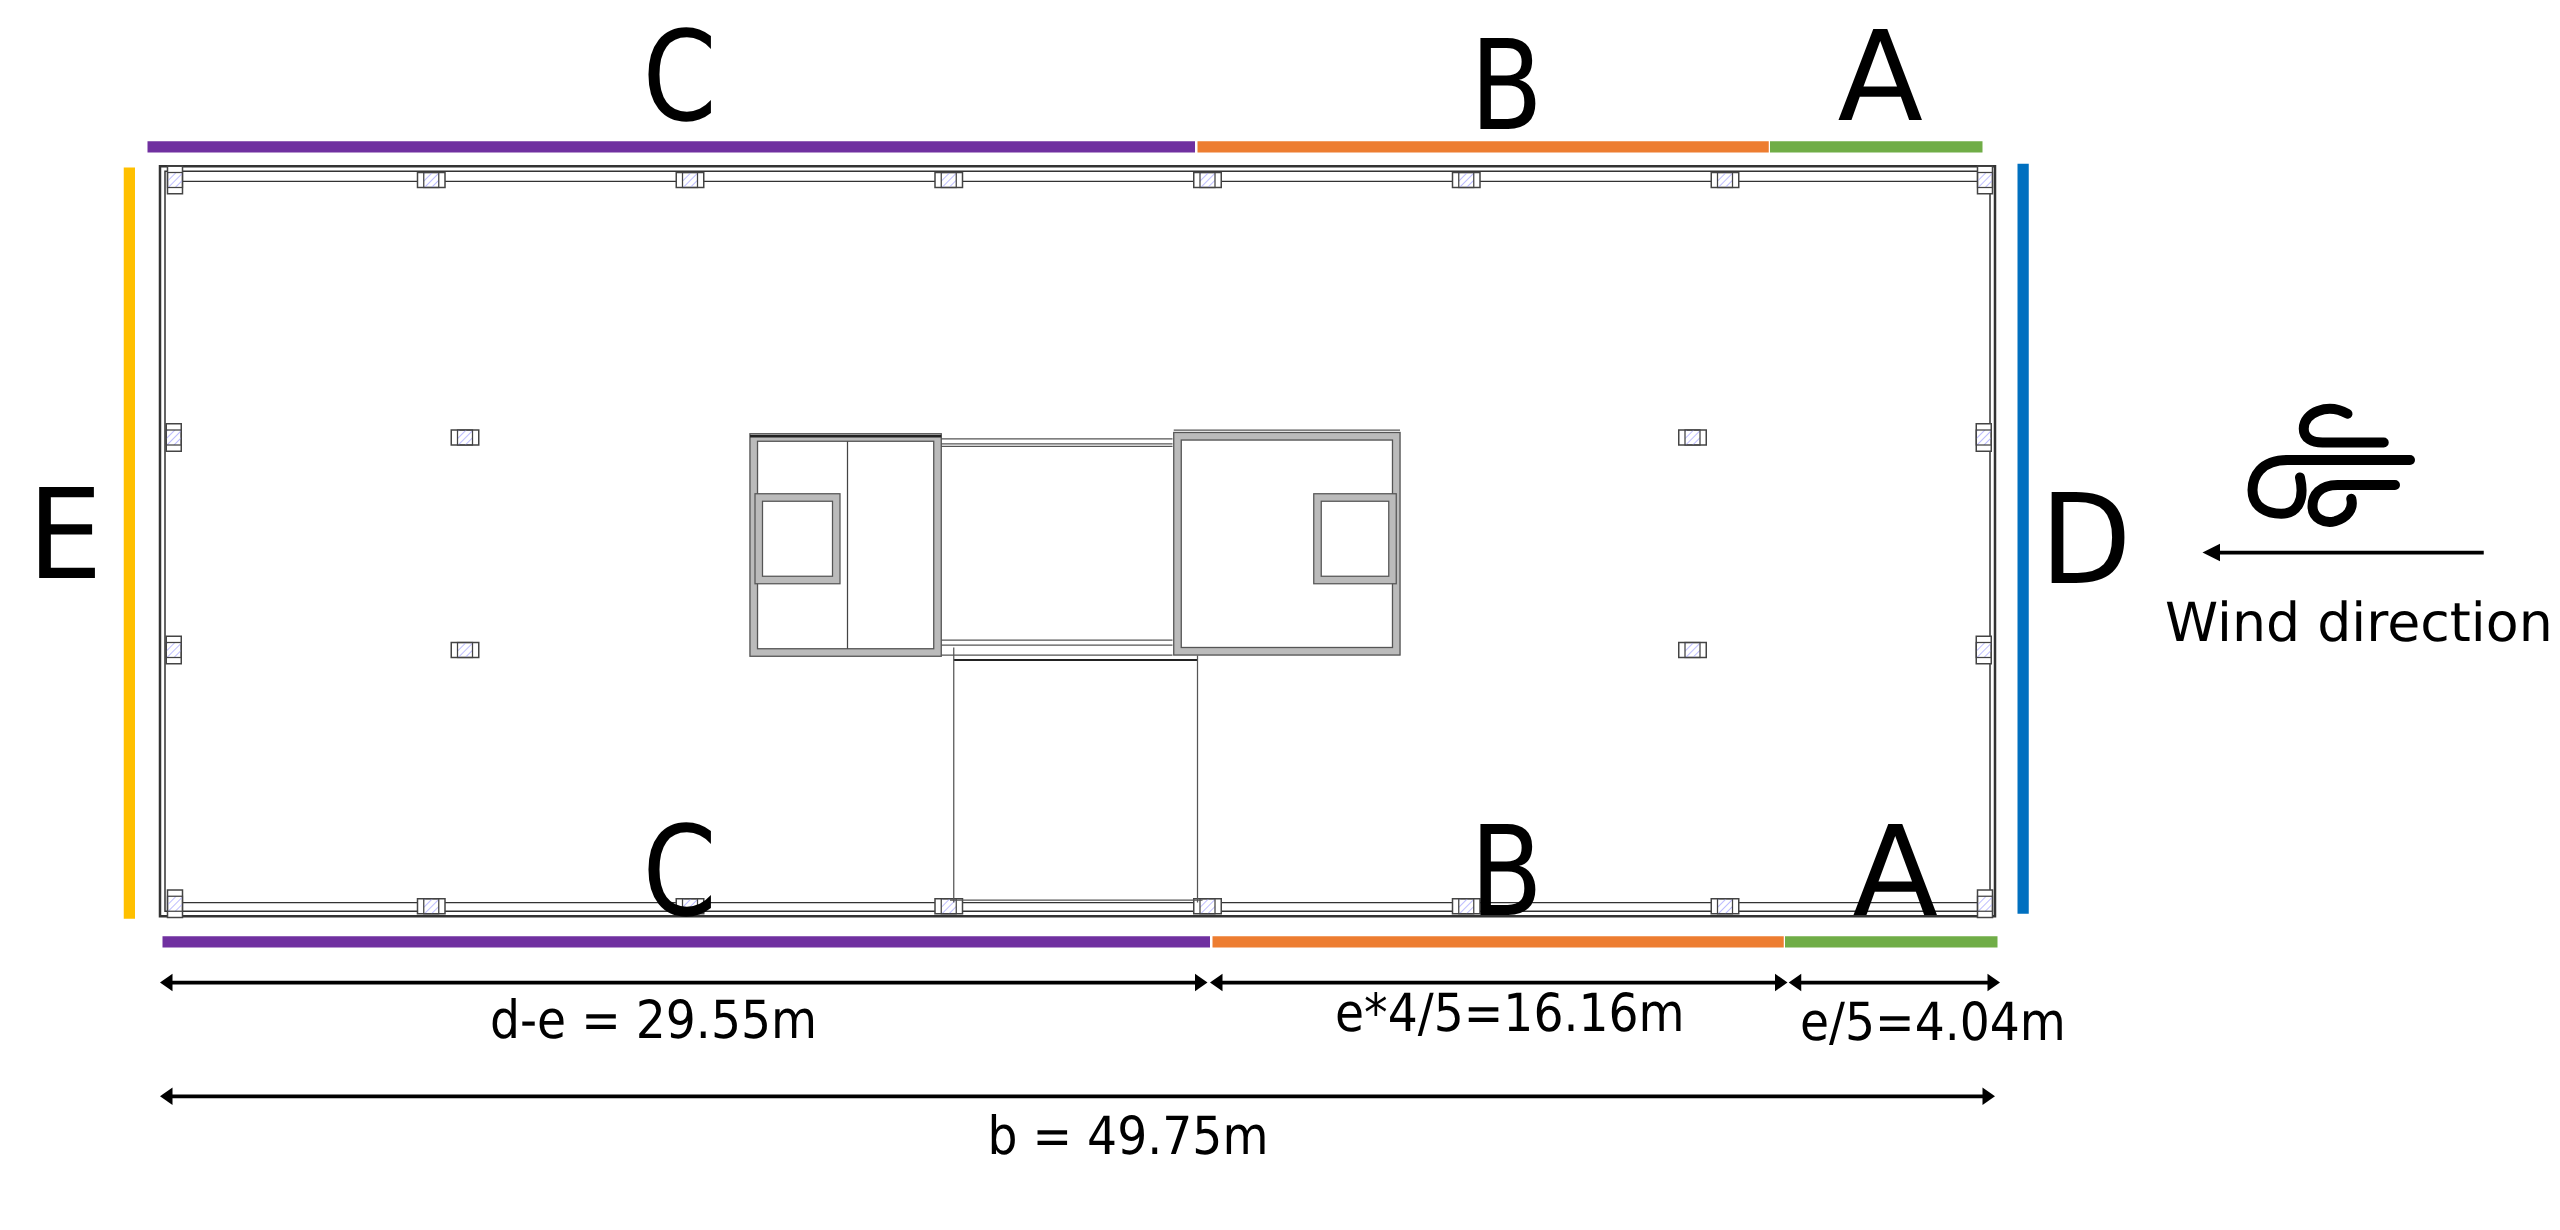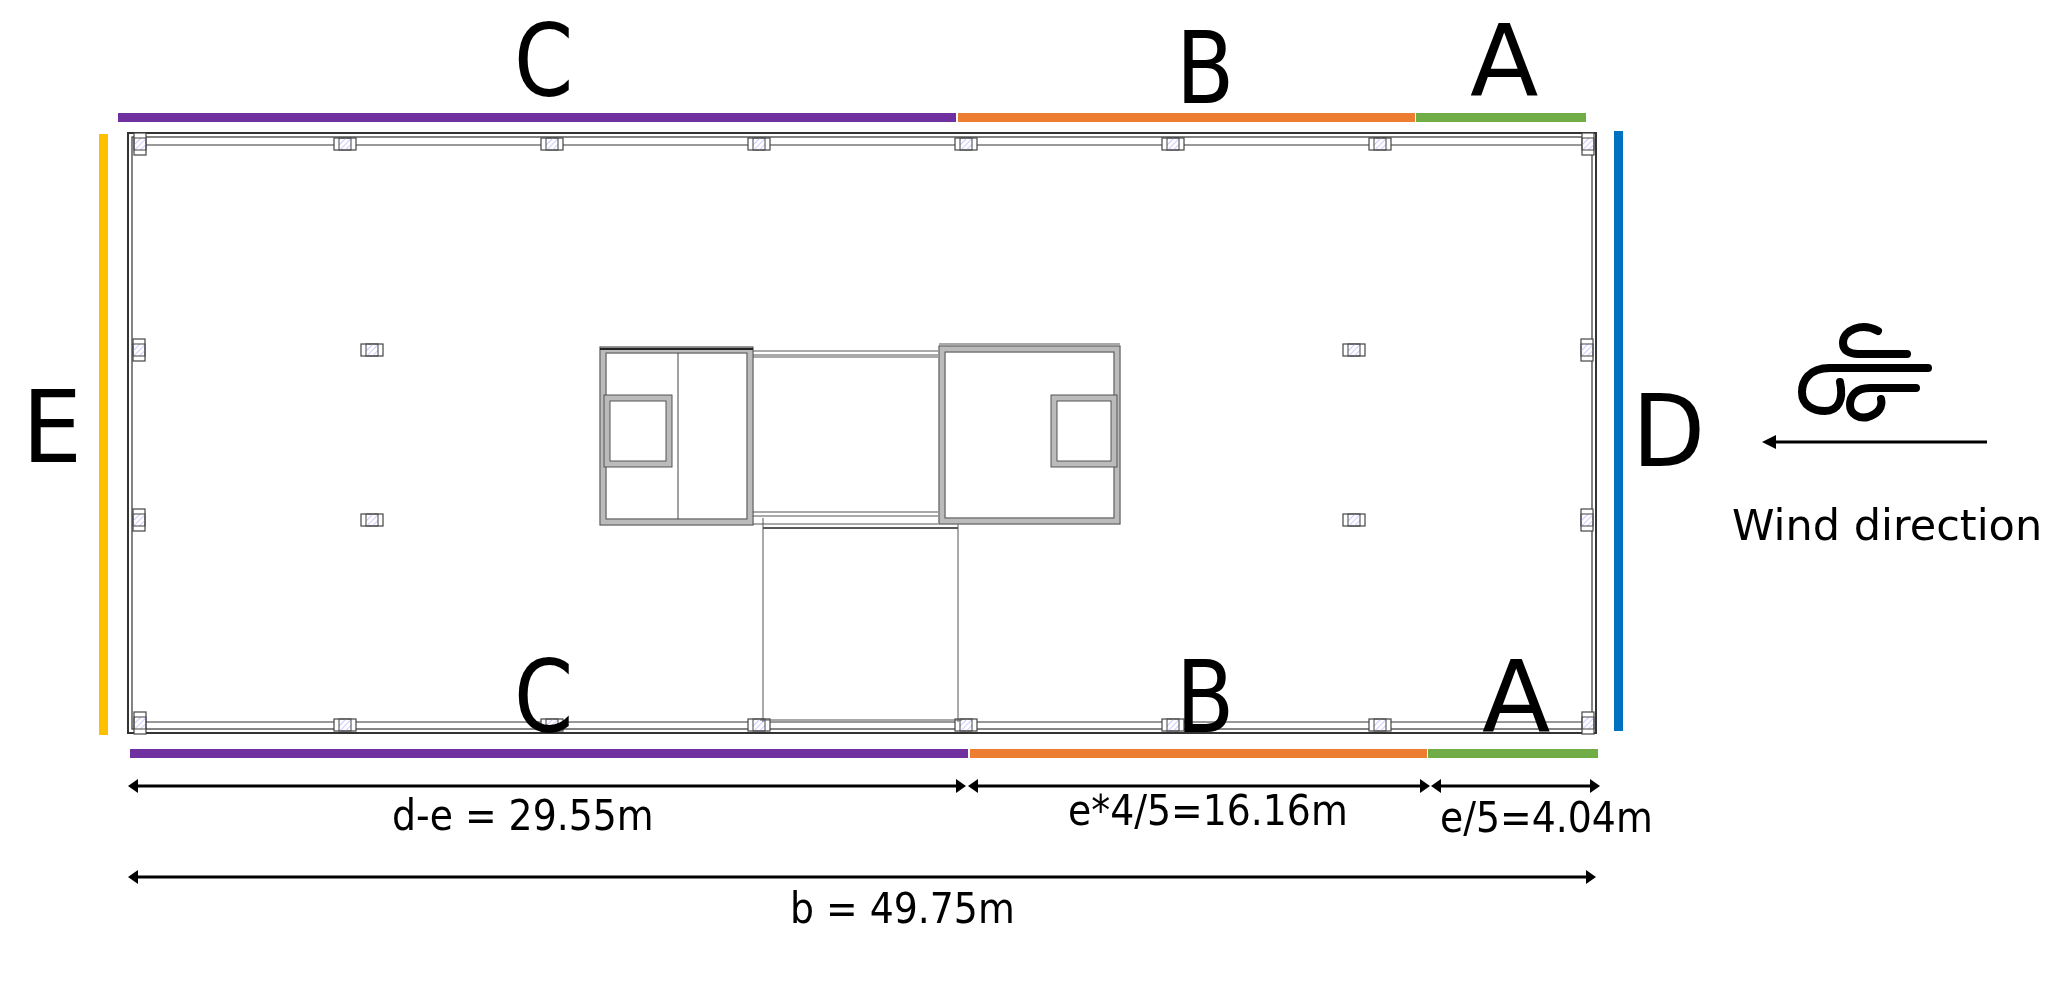--- a/index.html
+++ b/index.html
@@ -142,18 +142,18 @@
 <div class="zone-letter" style="left:1176px;top:19px;transform:scaleX(0.85);">B</div>
 <div class="zone-letter" style="left:1470px;top:12px;transform:scaleX(1);">A</div>
 
 <div class="zone-letter" style="left:514px;top:648px;transform:scaleX(0.85);">C</div>
 <div class="zone-letter" style="left:1176px;top:648px;transform:scaleX(0.85);">B</div>
 <div class="zone-letter" style="left:1482px;top:648px;transform:scaleX(1);">A</div>
 
 <div class="zone-letter" style="left:22px;top:378px;transform:scaleX(0.95);">E</div>
 <div class="zone-letter" style="left:1632px;top:382px;transform:scaleX(0.95);">D</div>
 
-<div class="dim-label" style="left:1732px;top:504px;font-size:43px;">Wind direction</div>
+<div class="dim-label" style="left:1732px;top:478px;font-size:43px;">Wind direction</div>
 
 <div class="dim-label" style="left:392px;top:795px;transform:scaleX(0.9);">d-e = 29.55m</div>
 <div class="dim-label" style="left:1068px;top:790px;transform:scaleX(0.9);">e*4/5=16.16m</div>
 <div class="dim-label" style="left:1440px;top:797px;transform:scaleX(0.9);">e/5=4.04m</div>
 <div class="dim-label" style="left:790px;top:888px;transform:scaleX(0.9);">b = 49.75m</div>
 
 </body></html>

